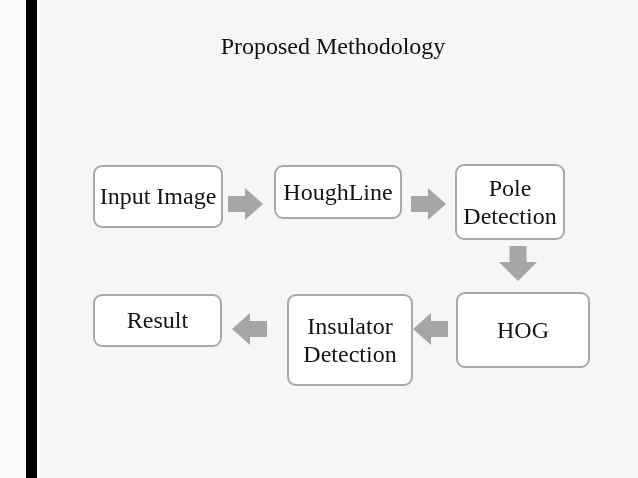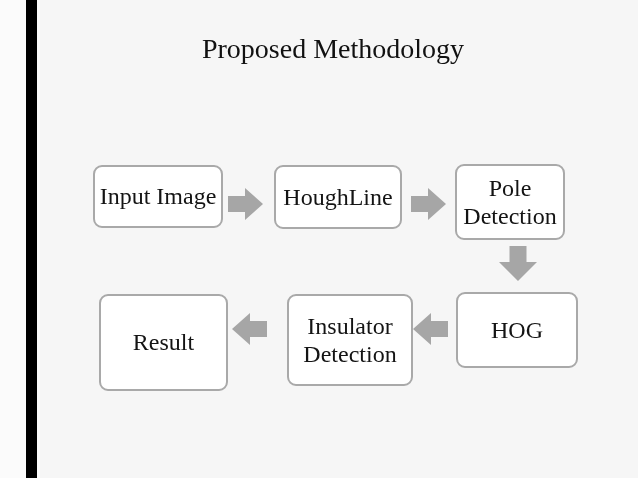--- a/index.html
+++ b/index.html
@@ -28,45 +28,45 @@
     position: absolute;
     left: 37px; top: 0;
     width: 3px; height: 478px;
     background: #fdfdfd;
   }
   .slide-title {
     position: absolute;
     left: 28px; right: 0;
     top: 33px;
     text-align: center;
-    font-size: 28px;
+    font-size: 24px;
     line-height: 1.15;
     color: #111111;
   }
   .node {
     position: absolute;
     box-sizing: border-box;
     background: #ffffff;
     border: 2px solid #a9a9a9;
     border-radius: 9px;
     display: flex;
     align-items: center;
     justify-content: center;
     text-align: center;
     font-size: 24px;
     line-height: 1.17;
     color: #141414;
     padding: 2px 4px;
   }
   #node-input     { left: 93px;  top: 165px; width: 130px; height: 63px; }
-  #node-houghline { left: 274px; top: 165px; width: 128px; height: 64px; }
+  #node-houghline { left: 274px; top: 165px; width: 128px; height: 54px; }
   #node-pole      { left: 455px; top: 164px; width: 110px; height: 76px; }
-  #node-result    { left: 99px;  top: 294px; width: 129px; height: 97px; justify-content: center; }
+  #node-result    { left: 93px;  top: 294px; width: 129px; height: 53px; justify-content: center; }
   #node-insulator { left: 287px; top: 294px; width: 126px; height: 92px; }
-  #node-hog       { left: 456px; top: 292px; width: 122px; height: 76px; }
+  #node-hog       { left: 456px; top: 292px; width: 134px; height: 76px; }
   .conn { position: absolute; }
   #conn-1 { left: 228px; top: 188px; }
   #conn-2 { left: 411px; top: 188px; }
   #conn-3 { left: 499px; top: 246px; }
   #conn-4 { left: 413px; top: 313px; }
   #conn-5 { left: 232px; top: 313px; }
 </style>
 </head>
 <body>
 

